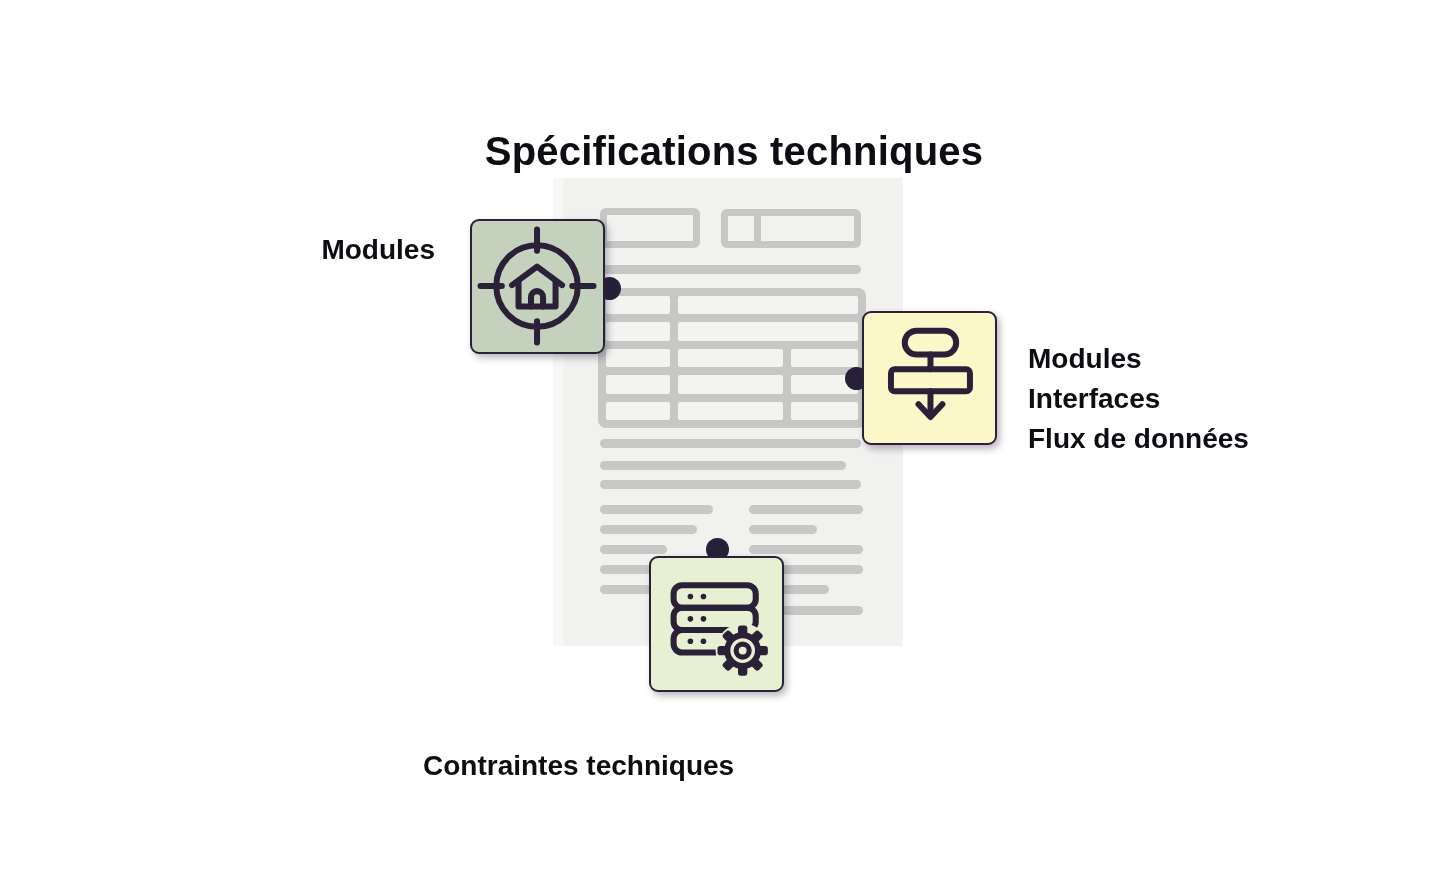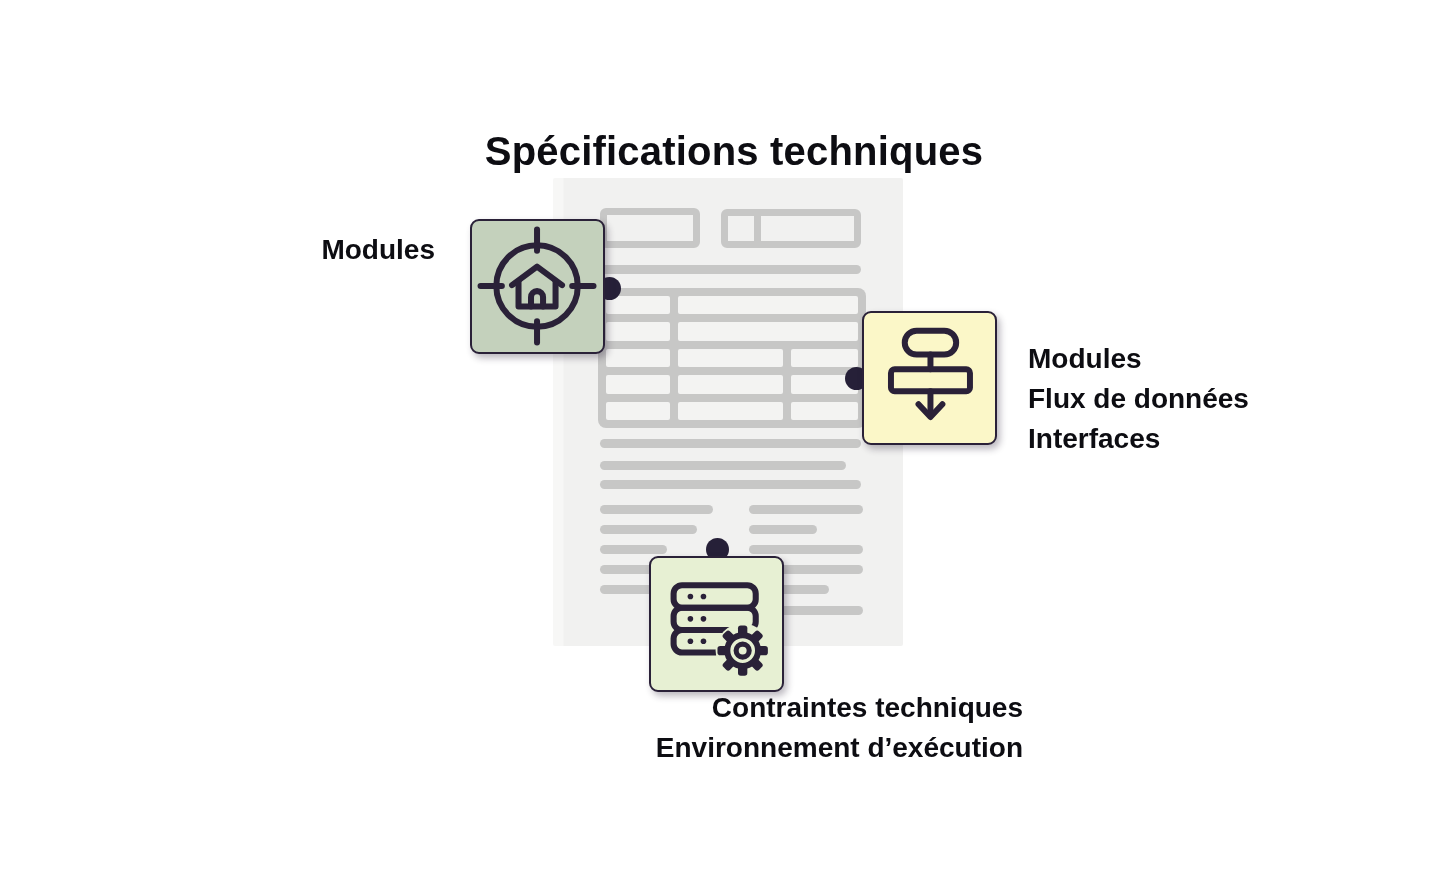--- a/index.html
+++ b/index.html
@@ -76,21 +76,21 @@
   .node-constraints { left: 649px; top: 556px; background: #e7f0d3; height: 136px; }
   .node svg { display: block; }
 
   
   .label-block {
     font-size: 28px; font-weight: 700; line-height: 40px;
     color: #0d0d12; z-index: 2;
   }
   .label-context     { right: 1013px; top: 230px; text-align: right; }
   .label-modules     { left: 1028px; top: 339px; text-align: left; }
-  .label-constraints { left: 423px;  top: 688px; width: 600px; text-align: right; }
+  .label-constraints { left: 423px;  top: 746px; width: 600px; text-align: left; }
   .label-line { display: block; }
 </style>
 </head>
 <body>
 
 <h1 class="abs title">Spécifications techniques</h1>
 
 <div class="abs document">
   <div class="doc-el outline-box" style="left:47px; top:30px; width:100px; height:40px;"></div>
   <div class="doc-el outline-box" style="left:168px; top:31px; width:140px; height:39px;">
@@ -156,22 +156,22 @@
   <svg width="124" height="124" viewBox="0 0 135 135" fill="none" stroke="#2a2138" stroke-width="6.5" stroke-linecap="round" stroke-linejoin="round">
     <rect x="40" y="16" width="56" height="26" rx="13"></rect>
     <path d="M68 42 V58"></path>
     <rect x="25" y="58" width="86" height="24" rx="4"></rect>
     <path d="M68 82 V108"></path>
     <path d="M55 96 L68 110 L81 96"></path>
   </svg>
 </div>
 <div class="abs label-block label-modules">
   <span class="label-line">Modules</span>
+  <span class="label-line">Interfaces</span>
   <span class="label-line">Flux de données</span>
-  <span class="label-line">Interfaces</span>
 </div>
 
 <div class="abs node node-constraints">
   <svg width="126" height="126" viewBox="0 0 135 135">
     <g fill="none" stroke="#2a2138" stroke-width="6.5" stroke-linecap="round" stroke-linejoin="round">
       <rect x="21" y="26" width="88" height="24" rx="9"></rect>
       <rect x="21" y="50" width="88" height="24" rx="9"></rect>
       <rect x="21" y="74" width="88" height="24" rx="9"></rect>
     </g>
     <g fill="#2a2138" stroke="none">
@@ -195,14 +195,13 @@
         <rect x="-5" y="-27" width="10" height="13" rx="3" transform="rotate(270)"></rect>
         <rect x="-5" y="-27" width="10" height="13" rx="3" transform="rotate(315)"></rect>
       </g>
       <circle cx="0" cy="0" r="16.5" fill="#e7f0d3" stroke="#2a2138" stroke-width="6.5"></circle>
       <circle cx="0" cy="0" r="7" fill="none" stroke="#2a2138" stroke-width="5.5"></circle>
     </g>
   </svg>
 </div>
 <div class="abs label-block label-constraints">
   <span class="label-line">Contraintes techniques</span>
-  <span class="label-line">Environnement d’exécution</span>
 </div>
 
 </body></html>

